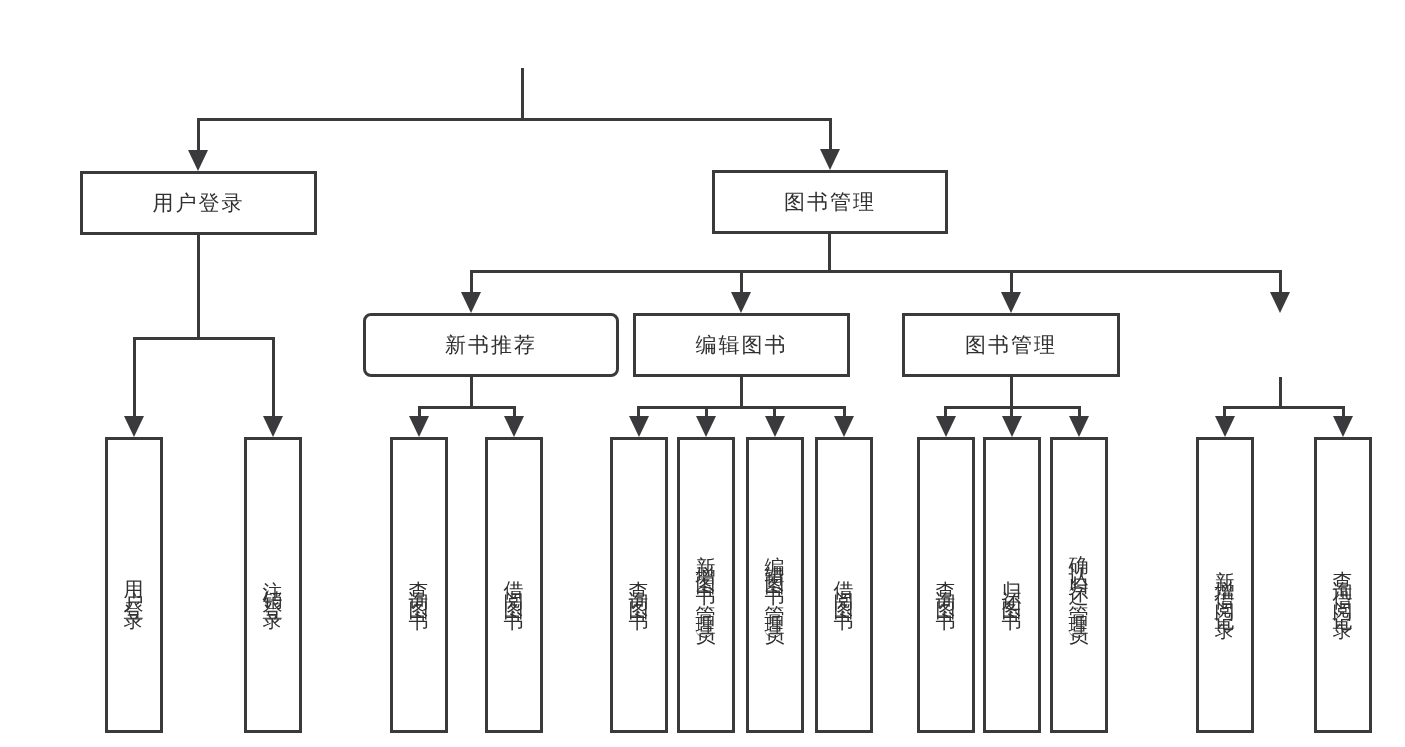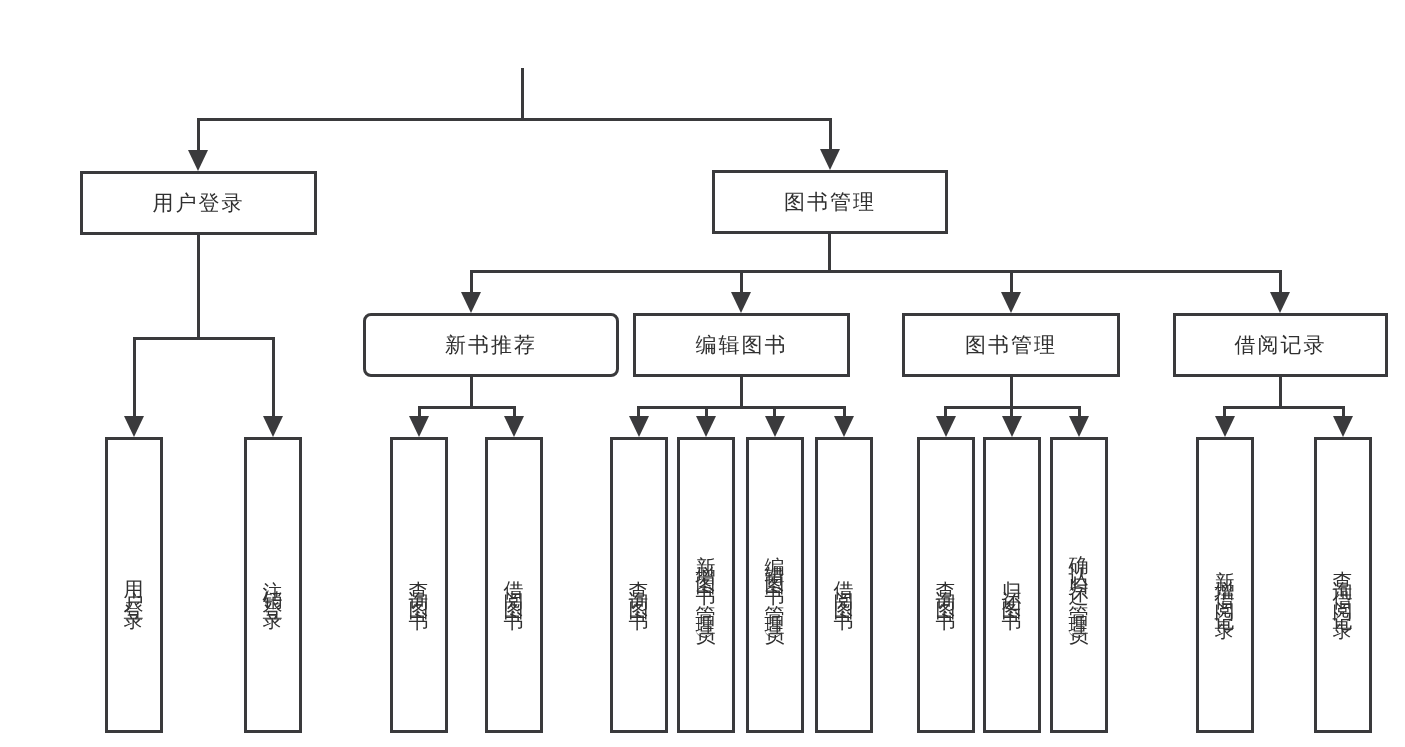--- a/index.html
+++ b/index.html
@@ -68,23 +68,20 @@
   </div>
 
   <div class="box hbox" style="left:363px;top:313px;width:256px;height:64px;border-radius:8px;">
     <span>新书推荐</span>
   </div>
   <div class="box hbox" style="left:633px;top:313px;width:217px;height:64px;">
     <span>编辑图书</span>
   </div>
   <div class="box hbox" style="left:902px;top:313px;width:218px;height:64px;">
     <span>图书管理</span>
-  </div>
-  <div class="box hbox" style="left:1173px;top:313px;width:215px;height:64px;">
-    <span>借阅记录</span>
   </div>
 
   <div class="box leaf" style="left:105px;">
     <span class="vtext">用户登录</span>
   </div>
   <div class="box leaf" style="left:244px;">
     <span class="vtext">注销登录</span>
   </div>
 
   <div class="box leaf" style="left:390px;">

